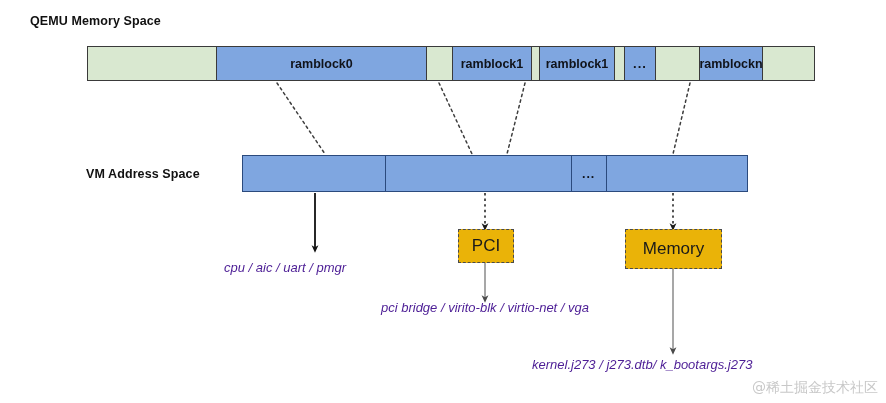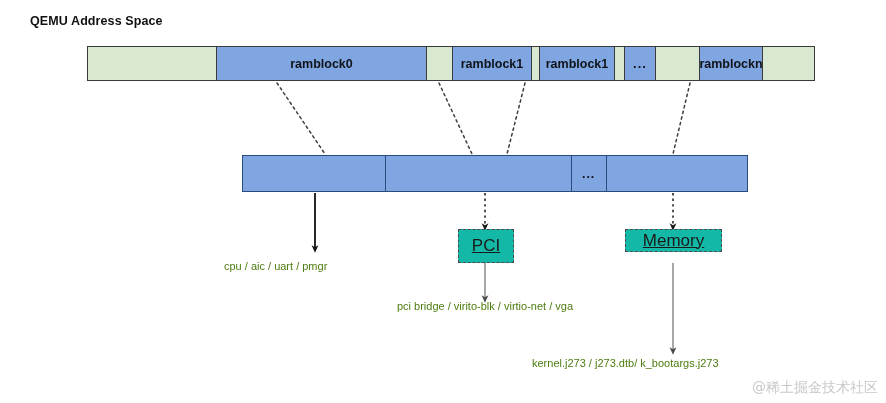--- a/index.html
+++ b/index.html
@@ -88,70 +88,71 @@
   #connectors {
     left: 0; top: 0;
     width: 886px; height: 403px;
     pointer-events: none;
   }
 
   
   .dbox {
     border: 1.6px dashed #4a4a4a;
     box-sizing: border-box;
-    background: #14b8a6;
+    background: #eab308;
     display: flex;
     align-items: center;
     justify-content: center;
     font-size: 17px;
     color: #1a1a1a;
     white-space: nowrap;
-    text-decoration: underline;
   }
 
   
   .caption {
-    font-size: 11px;
-    color: #4d7c0f;
+    font-size: 13px;
+    color: #4c1d95;
     white-space: nowrap;
     line-height: 1.35;
+    font-style: italic;
   }
   .caption.center { text-align: center; white-space: normal; }
 
   
   #watermark {
     right: 8px;
     bottom: 6px;
     font-size: 14px;
     color: #c8c8c8;
     white-space: nowrap;
     font-family: "DejaVu Sans", sans-serif;
   }
 </style>
 </head>
 <body>
 
 <div id="canvas">
 
-  <div class="abs heading" style="left:30px; top:14px;">QEMU Address Space</div>
+  <div class="abs heading" style="left:30px; top:14px;">QEMU Memory Space</div>
 
   <div class="abs" id="qemu-bar">
     <div class="seg green first" style="width:128px"></div>
     <div class="seg blue" style="width:211px">ramblock0</div>
     <div class="seg green" style="width:25px"></div>
     <div class="seg blue" style="width:80px">ramblock1</div>
     <div class="seg green" style="width:7px"></div>
     <div class="seg blue" style="width:76px">ramblock1</div>
     <div class="seg green" style="width:9px"></div>
     <div class="seg blue dots" style="width:32px">...</div>
     <div class="seg green" style="width:43px"></div>
     <div class="seg blue" style="width:64px">ramblockn</div>
     <div class="seg green" style="width:37px"></div>
   </div>
 
+  <div class="abs heading" style="left:86px; top:167px;">VM Address Space</div>
 
   <div class="abs" id="vm-bar">
     <div class="vseg" style="width:144px"></div>
     <div class="vseg" style="width:186px"></div>
     <div class="vseg" style="width:35px">...</div>
     <div class="vseg last" style="width:141px"></div>
   </div>
 
   <svg class="abs" id="connectors" viewBox="0 0 886 403" width="886" height="403">
     <defs>
@@ -179,21 +180,21 @@
 
     <line x1="673" y1="193" x2="673" y2="227" stroke="#1a1a1a" stroke-width="1.5" stroke-dasharray="2.4,3.2" marker-end="url(#arrow-dash)"></line>
 
     <line x1="485" y1="263" x2="485" y2="299" stroke="#8a8a8a" stroke-width="1.5" marker-end="url(#arrow-gray)"></line>
 
     <line x1="673" y1="263" x2="673" y2="351" stroke="#8a8a8a" stroke-width="1.5" marker-end="url(#arrow-gray)"></line>
   </svg>
 
   <div class="abs dbox" style="left:458px; top:229px; width:56px; height:34px;">PCI</div>
 
-  <div class="abs dbox" style="left:625px; top:229px; width:97px; height:23px;">Memory</div>
+  <div class="abs dbox" style="left:625px; top:229px; width:97px; height:40px;">Memory</div>
 
   <div class="abs caption" style="left:224px; top:259px;">cpu / aic / uart / pmgr</div>
 
   <div class="abs caption center" style="left:330px; top:299px; width:310px;">pci bridge / virito-blk / virtio-net / vga</div>
 
   <div class="abs caption" style="left:507px; top:356px;margin-left:25px;">kernel.j273 / j273.dtb/ k_bootargs.j273</div>
 
   <div class="abs" id="watermark">@稀土掘金技术社区</div>
 
 </div>

